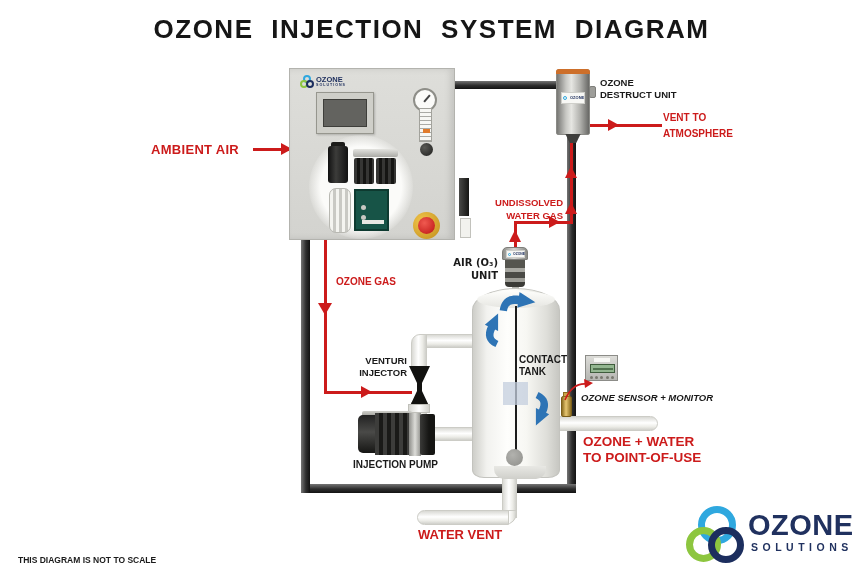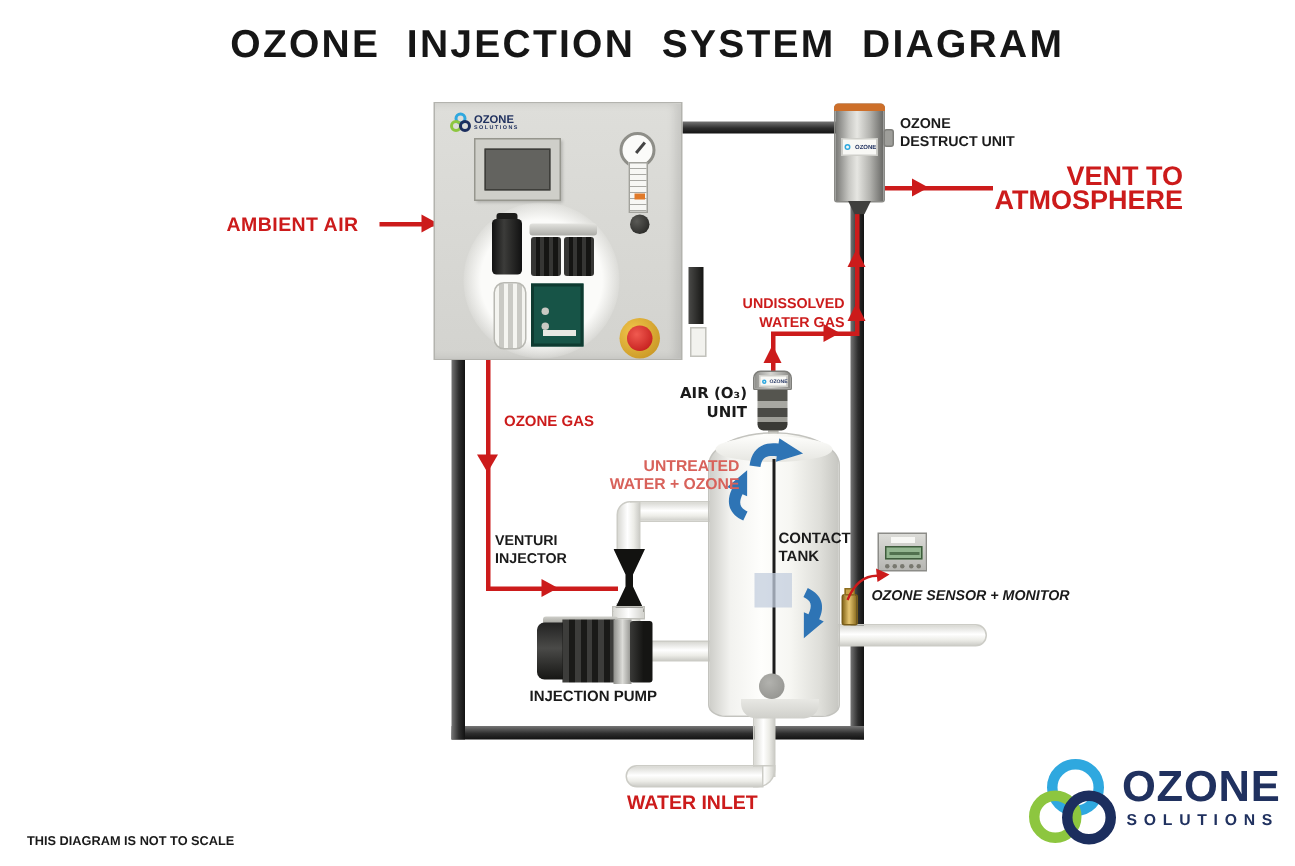--- a/index.html
+++ b/index.html
@@ -262,34 +262,34 @@
   <svg class="abs" style="left:562px;top:376px;" width="32" height="26" viewBox="0 0 32 26">
     <path d="M3 24 C8 12 16 7 25 8" stroke="#cc1b1b" stroke-width="1.6" fill="none"></path>
     <polygon points="22,3 31,7 23,12" fill="#cc1b1b"></polygon>
   </svg>
 
   <div class="abs lbl red" style="left:151px;top:142px;font-size:13px;letter-spacing:.3px;">AMBIENT AIR</div>
 
 
   <div class="abs lbl" style="left:600px;top:77px;font-size:9.5px;line-height:12px;">OZONE
 DESTRUCT UNIT</div>
-  <div class="abs lbl red" style="left:663px;top:110px;font-size:18px;line-height:15.5px;text-align:right;">VENT TO
+  <div class="abs lbl red" style="left:663px;top:110px;font-size:10px;line-height:15.5px;">VENT TO
 ATMOSPHERE</div>
   <div class="abs lbl red" style="left:455px;top:196px;width:108px;text-align:right;font-size:9.5px;line-height:13px;">UNDISSOLVED
 WATER GAS</div>
   <div class="abs lbl" style="left:428px;top:257px;width:70px;text-align:right;font-size:10px;line-height:12.5px;font-family:'DejaVu Sans',sans-serif;">AIR (O₃)
 UNIT</div>
   <div class="abs lbl red" style="left:336px;top:276px;font-size:10px;">OZONE GAS</div>
-  <div class="abs lbl salmon" style="left:393px;top:306px;width:100px;text-align:right;font-size:10.5px;line-height:11.5px;">UNTREATED
-WATER + OZONE</div>
-  <div class="abs lbl" style="left:330px;top:355px;width:77px;font-size:9.5px;line-height:12px;">VENTURI
+  <div class="abs lbl" style="left:330px;top:355px;width:77px;text-align:right;font-size:9.5px;line-height:12px;">VENTURI
 INJECTOR</div>
   <div class="abs lbl" style="left:581px;top:392px;font-size:9.5px;font-style:italic;">OZONE SENSOR + MONITOR</div>
   <div class="abs lbl" style="left:353px;top:459px;font-size:10px;">INJECTION PUMP</div>
-  <div class="abs lbl red" style="left:418px;top:527px;font-size:13px;">WATER INLET</div>
+  <div class="abs lbl red" style="left:583px;top:434px;font-size:13.5px;line-height:15.5px;">OZONE + WATER
+TO POINT-OF-USE</div>
+  <div class="abs lbl red" style="left:418px;top:527px;font-size:13px;">WATER VENT</div>
   <div class="abs lbl" style="left:18px;top:555px;font-size:8.5px;">THIS DIAGRAM IS NOT TO SCALE</div>
 
   <div class="abs" style="left:684px;top:502px;width:175px;height:62px;">
     <span class="abs ring" style="left:14px;top:4px;width:38px;height:38px;border:7px solid #2fa8df;"></span>
     <span class="abs ring" style="left:2px;top:25px;width:35px;height:35px;border:7px solid #8dc63f;"></span>
     <span class="abs ring" style="left:24px;top:25px;width:36px;height:36px;border:7px solid #1c2e5e;"></span>
     <span class="abs brand-ozone" style="left:64px;top:9px;">OZONE</span>
     <span class="abs brand-sol" style="left:67px;top:40px;">SOLUTIONS</span>
   </div>
 

